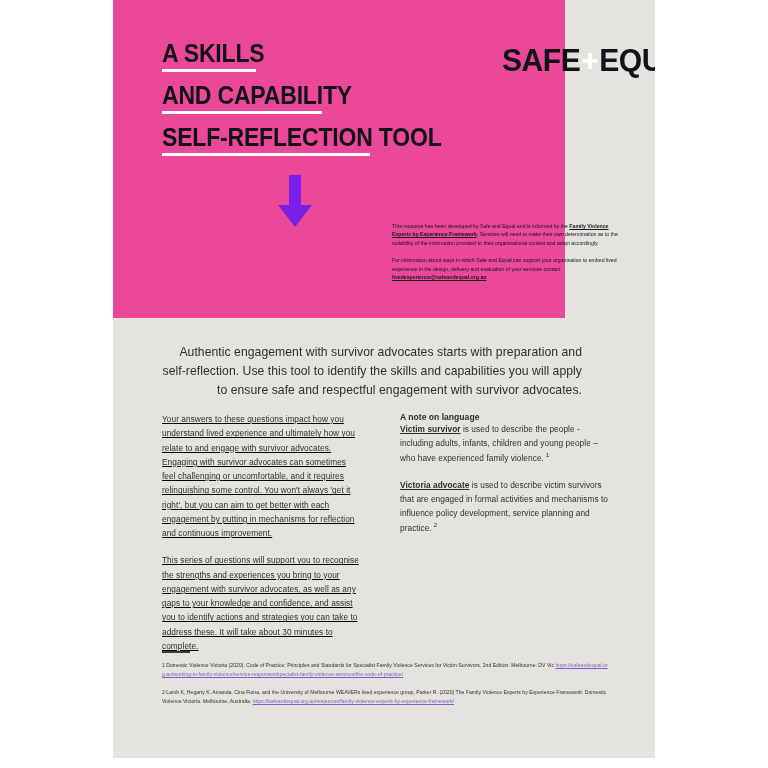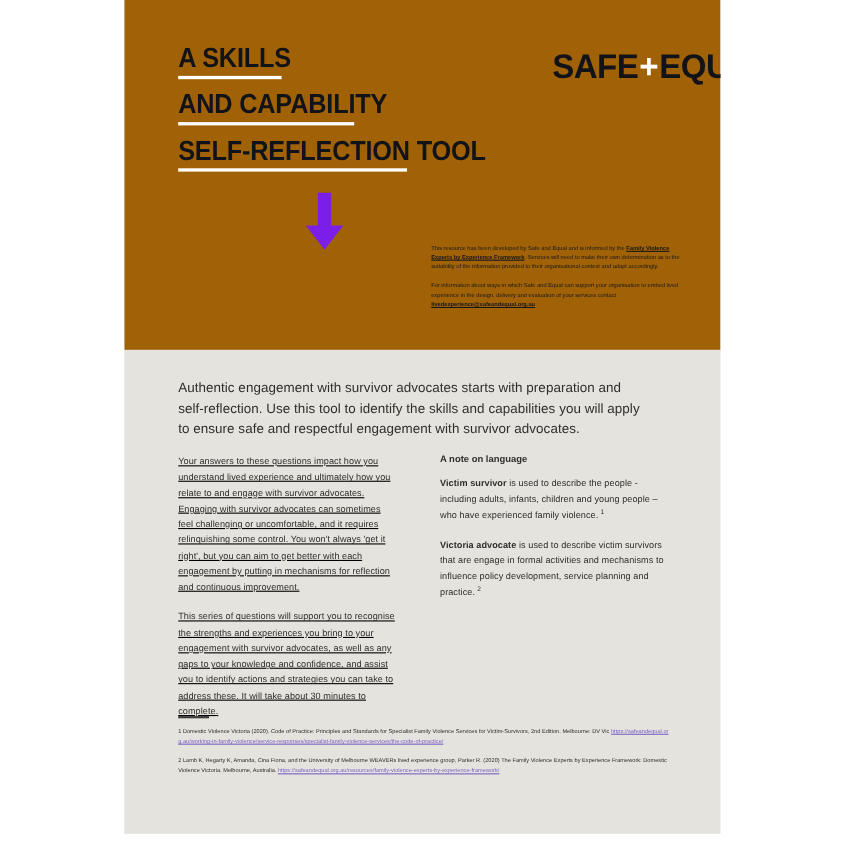--- a/index.html
+++ b/index.html
@@ -23,23 +23,23 @@
     height: 758px;
     background: #E5E3DD;
     overflow: hidden;
   }
 
   
   .header {
     position: absolute;
     left: 0;
     top: 0;
-    width: 542px;
+    width: 452px;
     height: 318px;
-    background: #a16207;
+    background: #ec4899;
   }
 
   .title-block {
     position: absolute;
     left: 49px;
     top: 41px;
     width: 260px;
   }
   .title-line {
     display: block;
@@ -147,20 +147,21 @@
   
   .intro {
     position: absolute;
     left: 49px;
     top: 343px;
     width: 420px;
     font-size: 12.2px;
     line-height: 1.55;
     color: #2e2f2c;
     letter-spacing: 0.05px;
+    text-align: right;
   }
 
   .cols {
     position: absolute;
     left: 49px;
     top: 412px;
     width: 450px;
   }
   .col-left {
     position: absolute;
@@ -180,23 +181,23 @@
     line-height: 1.72;
     color: #2e2f2c;
     margin: 0 0 13px 0;
     letter-spacing: 0.05px;
   }
   .body-p:last-child { margin-bottom: 0; }
   .note-heading {
     font-size: 8.6px;
     font-weight: bold;
     color: #2e2f2c;
-    margin: 0 0 10px 0;
-  }
-  .strong { font-weight: bold; }
+    margin: 0 0 0 0;
+  }
+  .strong { font-weight: bold; text-decoration: underline; }
   sup {
     font-size: 6px;
     vertical-align: super;
     line-height: 0;
     padding-left: 2px;
   }
 
   
   .fn-rule {
     position: absolute;
@@ -264,21 +265,21 @@
   <div class="cols">
 
     <div class="col-left">
       <p class="body-p">Your answers to these questions impact how you understand lived experience and ultimately how you relate to and engage with survivor advocates. Engaging with survivor advocates can sometimes feel challenging or uncomfortable, and it requires relinquishing some control. You won't always 'get it right', but you can aim to get better with each engagement by putting in mechanisms for reflection and continuous improvement.</p>
       <p class="body-p">This series of questions will support you to recognise the strengths and experiences you bring to your engagement with survivor advocates, as well as any gaps to your knowledge and confidence, and assist you to identify actions and strategies you can take to address these. It will take about 30 minutes to complete.</p>
     </div>
 
     <div class="col-right">
       <p class="note-heading">A note on language</p>
       <p class="body-p"><span class="strong">Victim survivor</span><span> is used to describe the people - including adults, infants, children and young people – who have experienced family violence.</span><sup>1</sup></p>
-      <p class="body-p"><span class="strong">Victoria advocate</span><span> is used to describe victim survivors that are engage in formal activities and mechanisms to influence policy development, service planning and practice.</span><sup>2</sup></p>
+      <p class="body-p"><span class="strong">Victoria advocate</span><span> is used to describe victim survivors that are engaged in formal activities and mechanisms to influence policy development, service planning and practice.</span><sup>2</sup></p>
     </div>
   </div>
 
   <div class="fn-rule"></div>
   <div class="footnotes">
     <p class="footnote"><span>1 Domestic Violence Victoria (2020). Code of Practice: Principles and Standards for Specialist Family Violence Services for Victim-Survivors, 2nd Edition. Melbourne: DV Vic </span><a class="fn-url" href="#">https://safeandequal.org.au/working-in-family-violence/service-responses/specialist-family-violence-services/the-code-of-practice/</a></p>
     <p class="footnote"><span>2 Lamb K, Hegarty K, Amanda, Cina Fiona, and the University of Melbourne WEAVERs lived experience group, Parker R. (2020) The Family Violence Experts by Experience Framework: Domestic Violence Victoria. Melbourne, Australia. </span><a class="fn-url" href="#">https://safeandequal.org.au/resources/family-violence-experts-by-experience-framework/</a></p>
   </div>
 
 </div>

